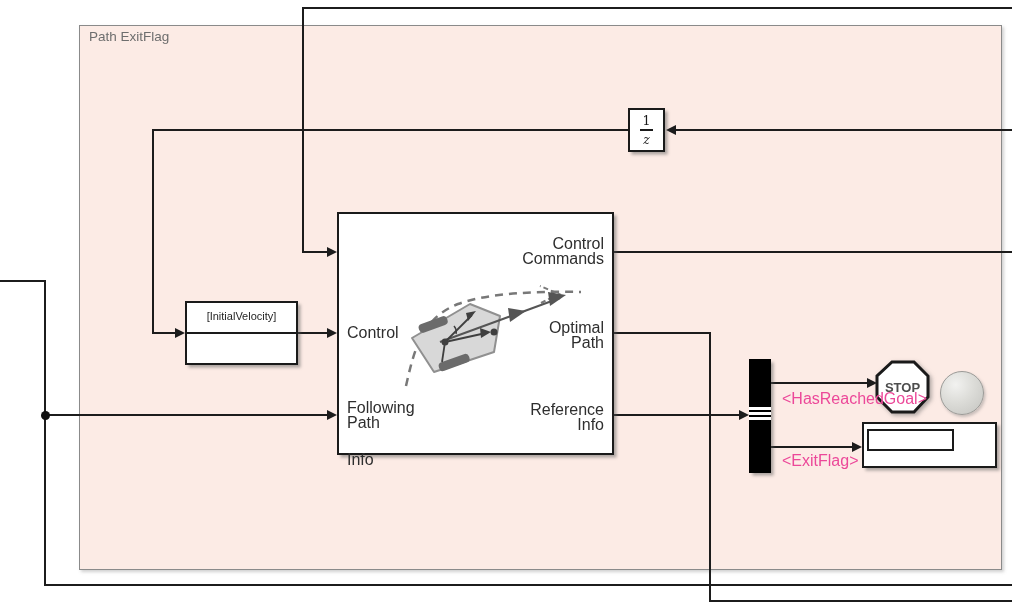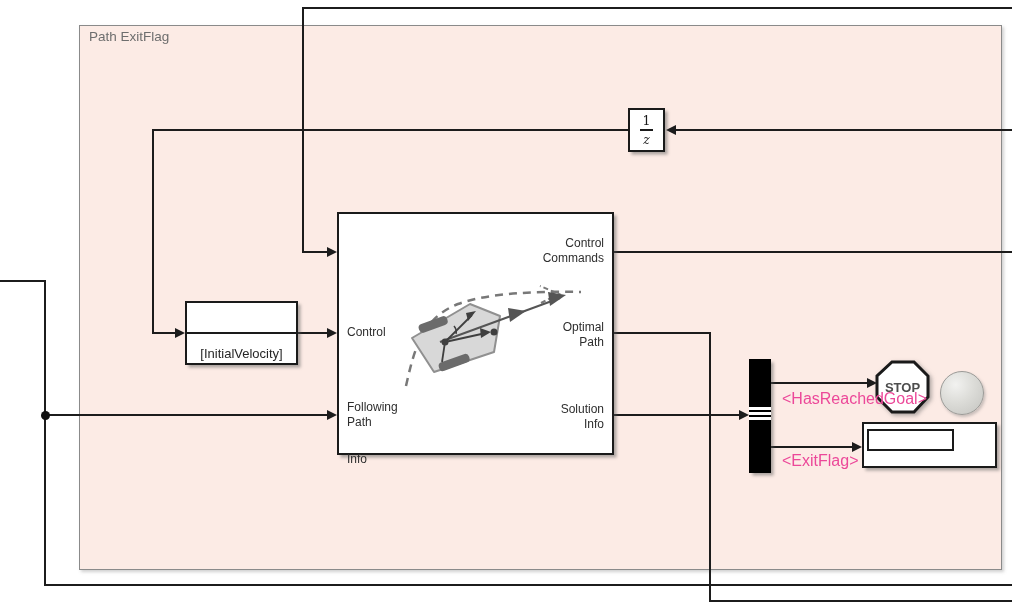--- a/index.html
+++ b/index.html
@@ -21,40 +21,40 @@
   .dot { position:absolute; width:9px; height:9px; border-radius:50%; background:#111; z-index:4; }
   .arrow-r { position:absolute; width:0; height:0; z-index:4;
     border-top:5px solid transparent; border-bottom:5px solid transparent; border-left:10px solid #1c1c1c; }
   .arrow-l { position:absolute; width:0; height:0; z-index:4;
     border-top:5px solid transparent; border-bottom:5px solid transparent; border-right:10px solid #1c1c1c; }
   
   .block {
     position:absolute; background:#ffffff; border:2px solid #1a1a1a;
     box-shadow:2.5px 2.5px 3px rgba(90,90,90,0.5); z-index:5; box-sizing:border-box;
   }
-  .port-label { position:absolute; font-size:12px; line-height:15px; color:#2e2e2e; white-space:pre-line; z-index:6; }
+  .port-label { position:absolute; font-size:16px; line-height:15px; color:#2e2e2e; white-space:pre-line; z-index:6; }
   .pl-left  { text-align:left; }
   .pl-right { text-align:right; }
   .fraction { display:flex; flex-direction:column; align-items:center; justify-content:center;
     width:100%; height:100%; font-family:"DejaVu Serif", serif; font-size:12.5px; color:#1a1a1a; }
   .frac-bar { width:13px; height:1.5px; background:#1a1a1a; margin:1px 0; }
   .busbar { position:absolute; background:#000; z-index:5; box-shadow:2.5px 2.5px 3px rgba(90,90,90,0.5); }
   .bus-glyph { position:absolute; left:0; width:22px; z-index:6; }
   .bus-stripe { width:22px; height:3px; background:#fff; margin-bottom:2px; }
   .signal-label { position:absolute; font-size:16px; color:#ec4899; z-index:8; white-space:nowrap; }
   .lamp {
     position:absolute; width:42px; height:42px; border-radius:50%;
     background:radial-gradient(circle at 35% 30%, #f2f2f0 0%, #dcdcd8 45%, #c3c3bf 100%);
     border:1px solid #9a9a97; box-shadow:1.5px 2px 3px rgba(120,120,120,0.4); z-index:5;
   }
   .display-inner { position:absolute; background:#fff; border:2px solid #1a1a1a; z-index:6; box-sizing:border-box; }
   .stop-wrap { position:absolute; z-index:5; filter:drop-shadow(2px 2px 2px rgba(90,90,90,0.5)); }
   .stop-text { font-family:"Liberation Sans", sans-serif; font-weight:bold; font-size:13px; fill:#4d4d4d; }
   .iv-divider { position:absolute; background:#1a1a1a; z-index:6; }
-  .iv-label { position:absolute; width:100%; text-align:center; font-size:13px; color:#262626; z-index:6;margin-top:36px; }
+  .iv-label { position:absolute; width:100%; text-align:center; font-size:11px; color:#262626; z-index:6; }
 </style>
 </head>
 <body>
 
 <div id="canvas">
 
   <div class="region" style="left:79px; top:25px; width:921px; height:543px;"></div>
   <div class="region-label" style="left:89px; top:29px;">Path ExitFlag</div>
 
   <div class="wire" style="left:302px; top:7px; width:710px; height:2px;"></div>
@@ -107,21 +107,21 @@
 
   <div class="block" style="left:337px; top:212px; width:277px; height:243px;">
     <div class="port-label pl-left" style="left:8px; top:238px;">Info</div>
     <div class="port-label pl-left" style="left:8px; top:111px;">Control</div>
     <div class="port-label pl-left" style="left:8px; top:186px;">Following
 Path</div>
     <div class="port-label pl-right" style="right:8px; top:22px;">Control
 Commands</div>
     <div class="port-label pl-right" style="right:8px; top:106px;">Optimal
 Path</div>
-    <div class="port-label pl-right" style="right:8px; top:188px;">Solution
+    <div class="port-label pl-right" style="right:8px; top:188px;">Reference
 Info</div>
 
   </div>
 
   <svg class="abs" style="left:388px; top:278px; z-index:7;" width="210" height="115" viewBox="0 0 210 115">
     <path d="M 18 108 C 26 72 34 40 70 26 C 100 15 150 13 193 14" fill="none" stroke="#787878" stroke-width="2.5" stroke-dasharray="8 6"></path>
     <path d="M 153 25 L 171 16 L 152 8" fill="none" stroke="#787878" stroke-width="2" stroke-dasharray="5 3"></path>
     <polygon points="24,60 82,26 112,38 106,74 46,94" fill="#d8d8d8" stroke="#909090" stroke-width="2" stroke-linejoin="round"></polygon>
     <line x1="52" y1="64" x2="172" y2="20" stroke="#555" stroke-width="2"></line>
     <polygon points="122,44 138,33 120,30" fill="#555"></polygon>

